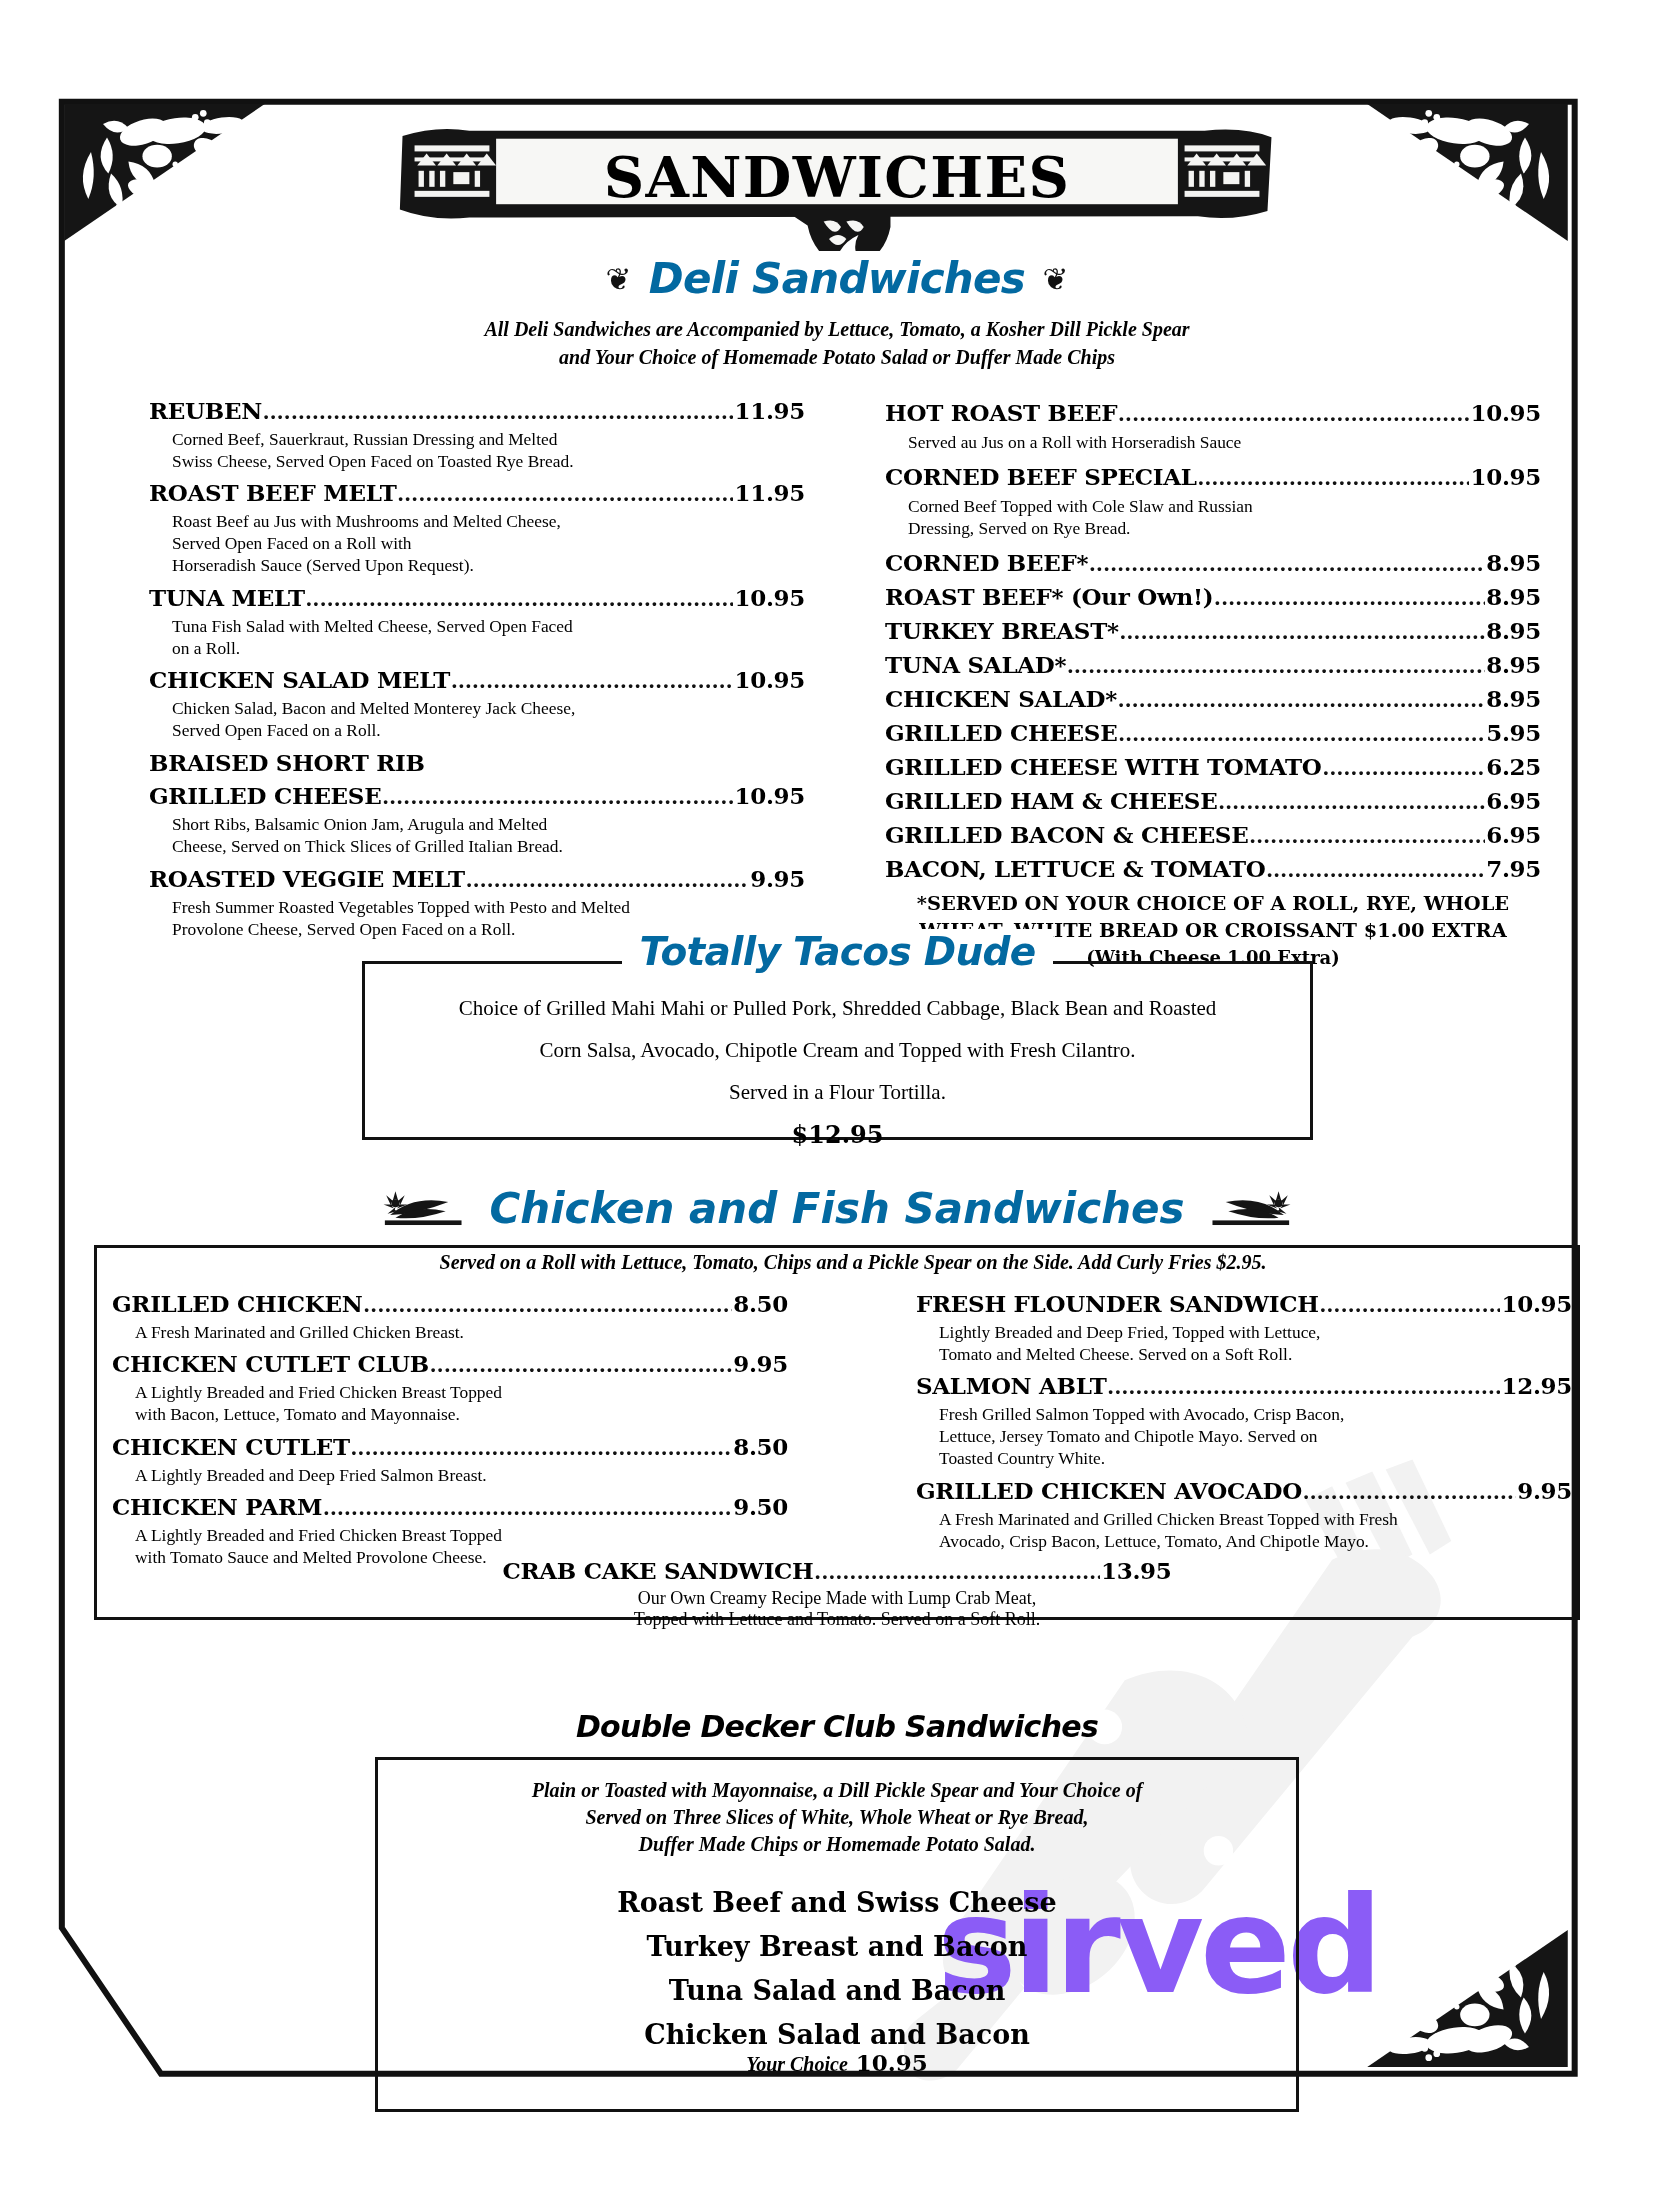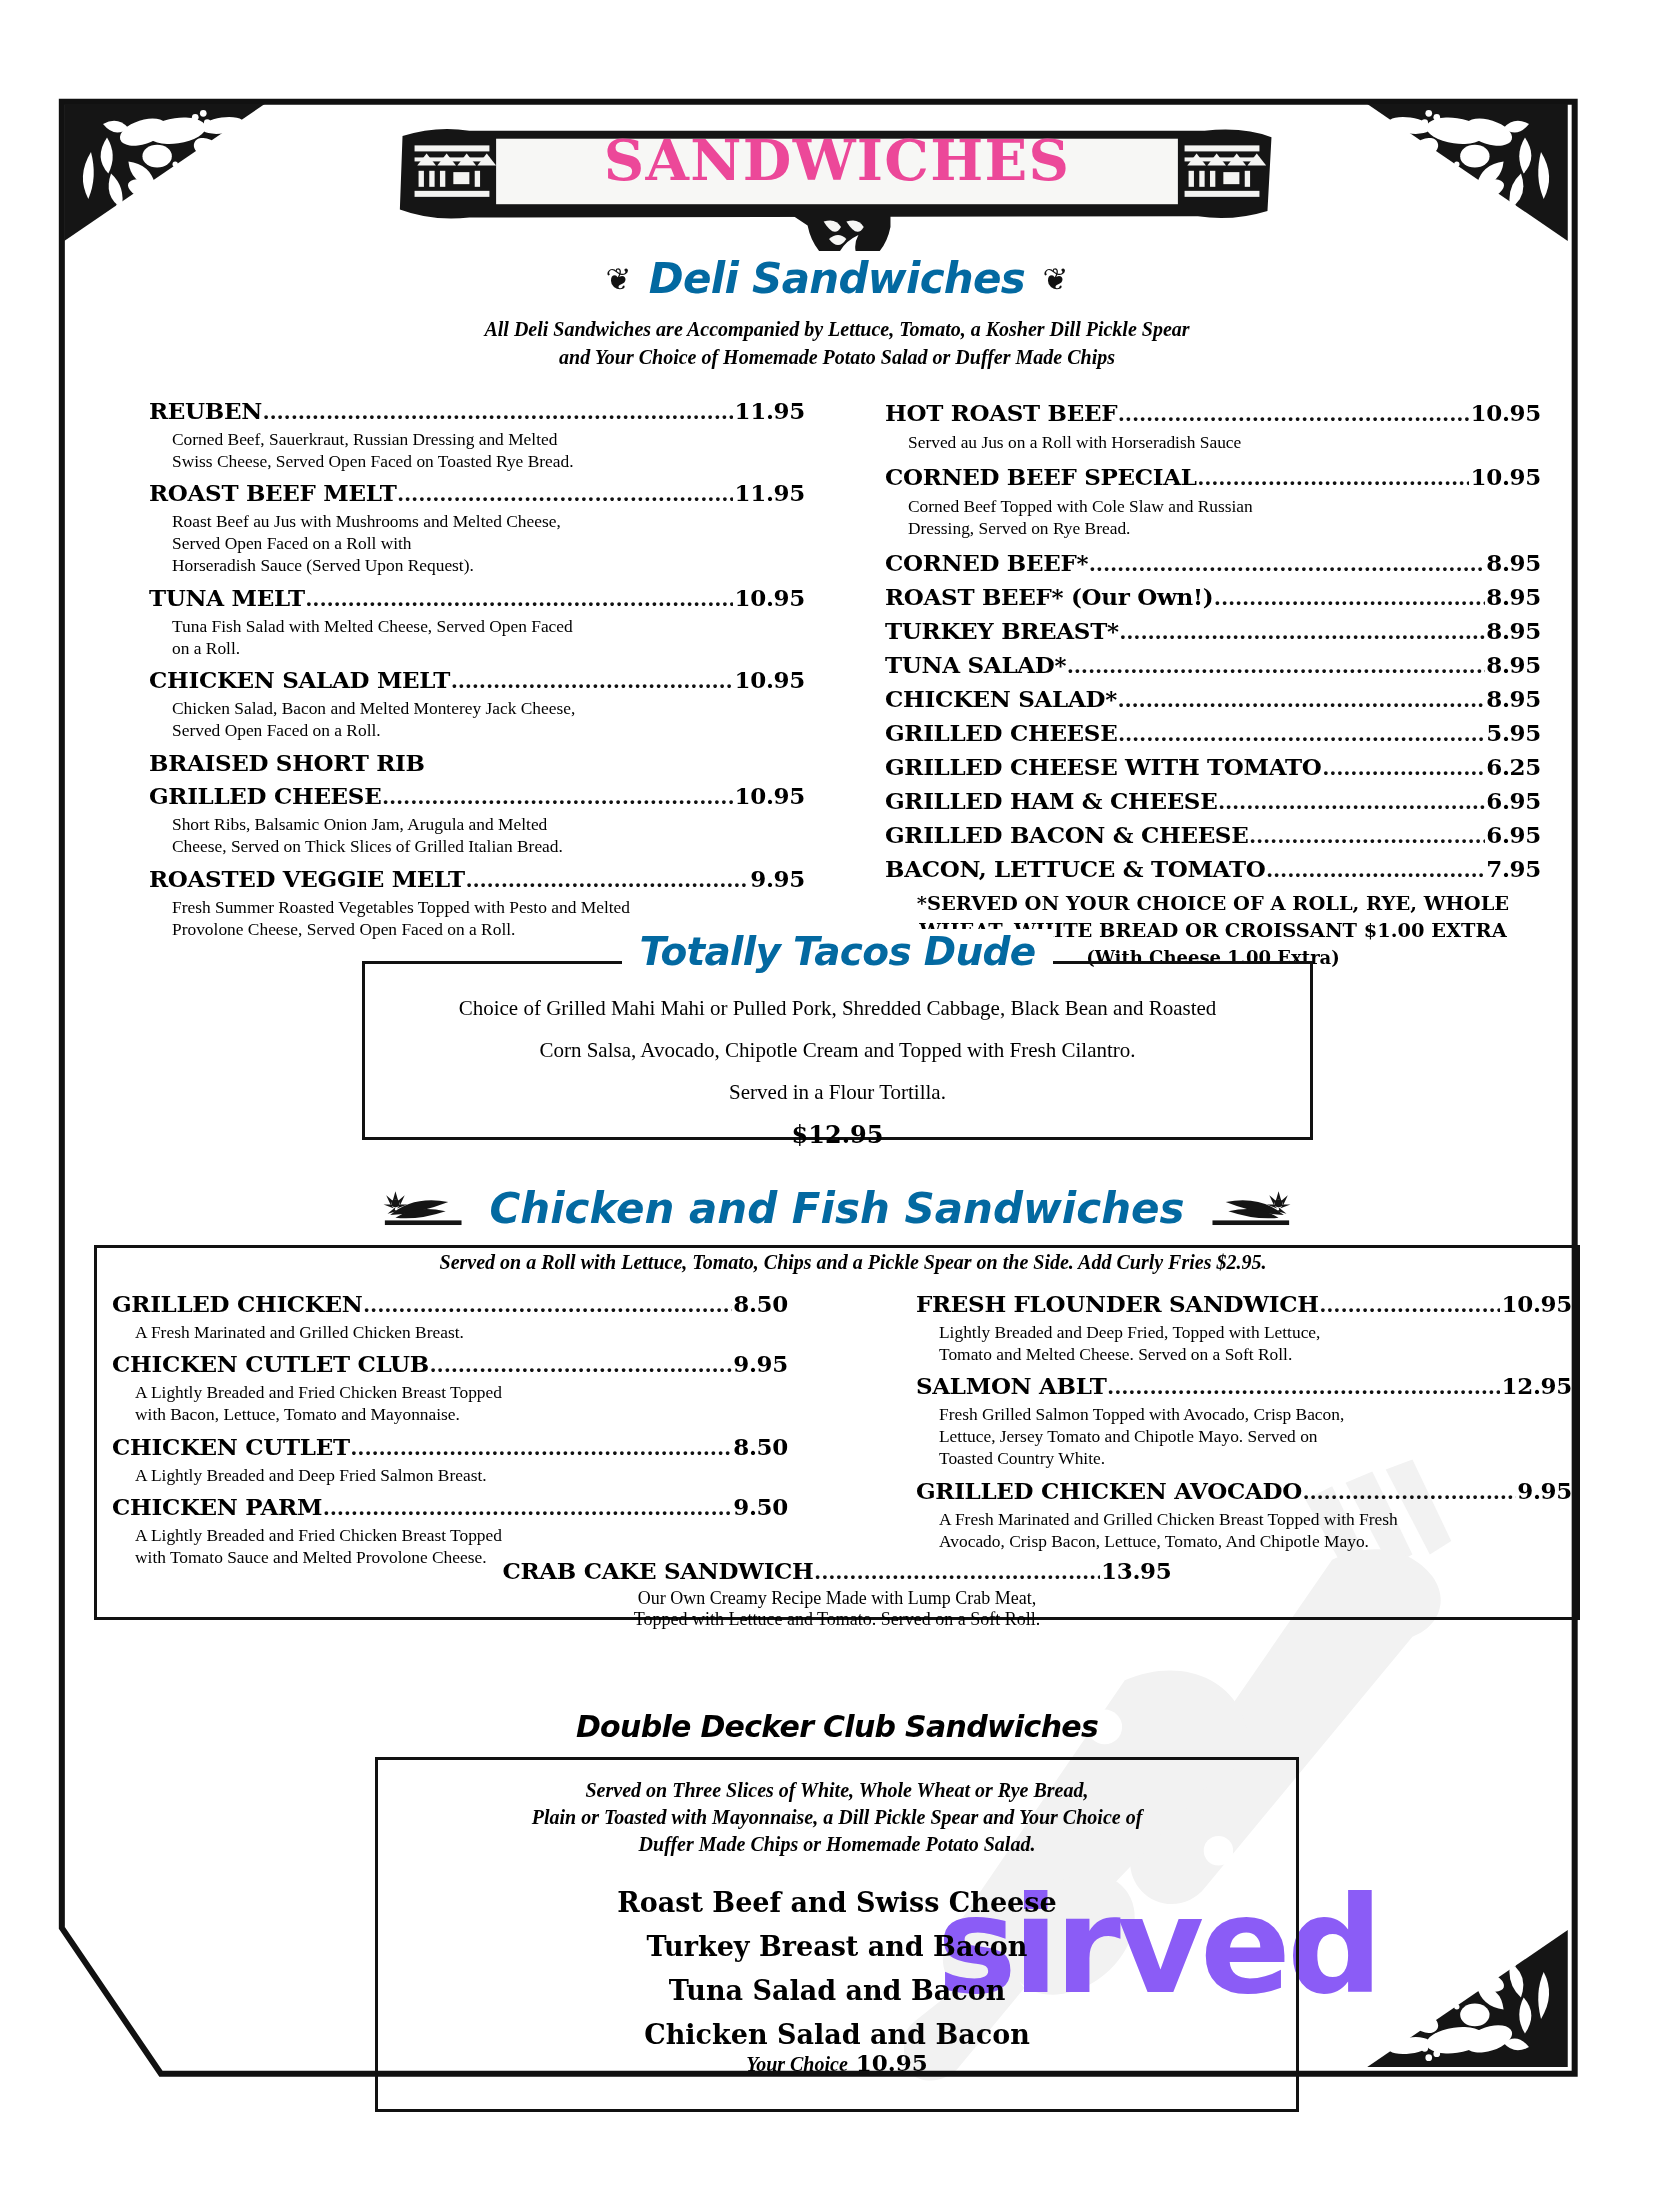--- a/index.html
+++ b/index.html
@@ -55,27 +55,27 @@
   .corner-br { left: 1367px; top: 1930px; transform: scale(-1,-1); }
 
   
   .banner-wrap {
     position: absolute;
     left: 382px; top: 124px;
     width: 910px; height: 127px;
   }
   .banner-title {
     position: absolute;
-    left: 0; top: 0; width: 100%; height: 72px;
+    left: 0; top: 17px; width: 100%; height: 72px;
     display: flex; align-items: center; justify-content: center;
     font-family: "DejaVu Serif", serif;
     font-weight: 700;
     font-size: 56px;
     letter-spacing: 1.3px;
-    color: #ec4899;
+    color: #000000;
   }
 
   
   .script-head {
     font-family: "DejaVu Sans", sans-serif;
     font-weight: 700;
     font-style: italic;
     color: #0369a1;
     white-space: nowrap;
   }
@@ -773,22 +773,22 @@
       <div>Our Own Creamy Recipe Made with Lump Crab Meat,</div>
       <div>Topped with Lettuce and Tomato. Served on a Soft Roll.</div>
     </div>
   </div>
 
   <div class="dd-head">
     <span>Double Decker Club Sandwiches</span>
   </div>
   <div id="dd-box"></div>
   <div class="dd-sub">
+    <div>Plain or Toasted with Mayonnaise, a Dill Pickle Spear and Your Choice of</div>
     <div>Served on Three Slices of White, Whole Wheat or Rye Bread,</div>
-    <div>Plain or Toasted with Mayonnaise, a Dill Pickle Spear and Your Choice of</div>
     <div>Duffer Made Chips or Homemade Potato Salad.</div>
   </div>
   <div class="dd-list" id="dd-list">
       <div>Roast Beef and Swiss Cheese</div>
       <div>Turkey Breast and Bacon</div>
       <div>Tuna Salad and Bacon</div>
       <div>Chicken Salad and Bacon</div>
     </div>
   <div class="dd-choice">
     <i>Your Choice</i>

